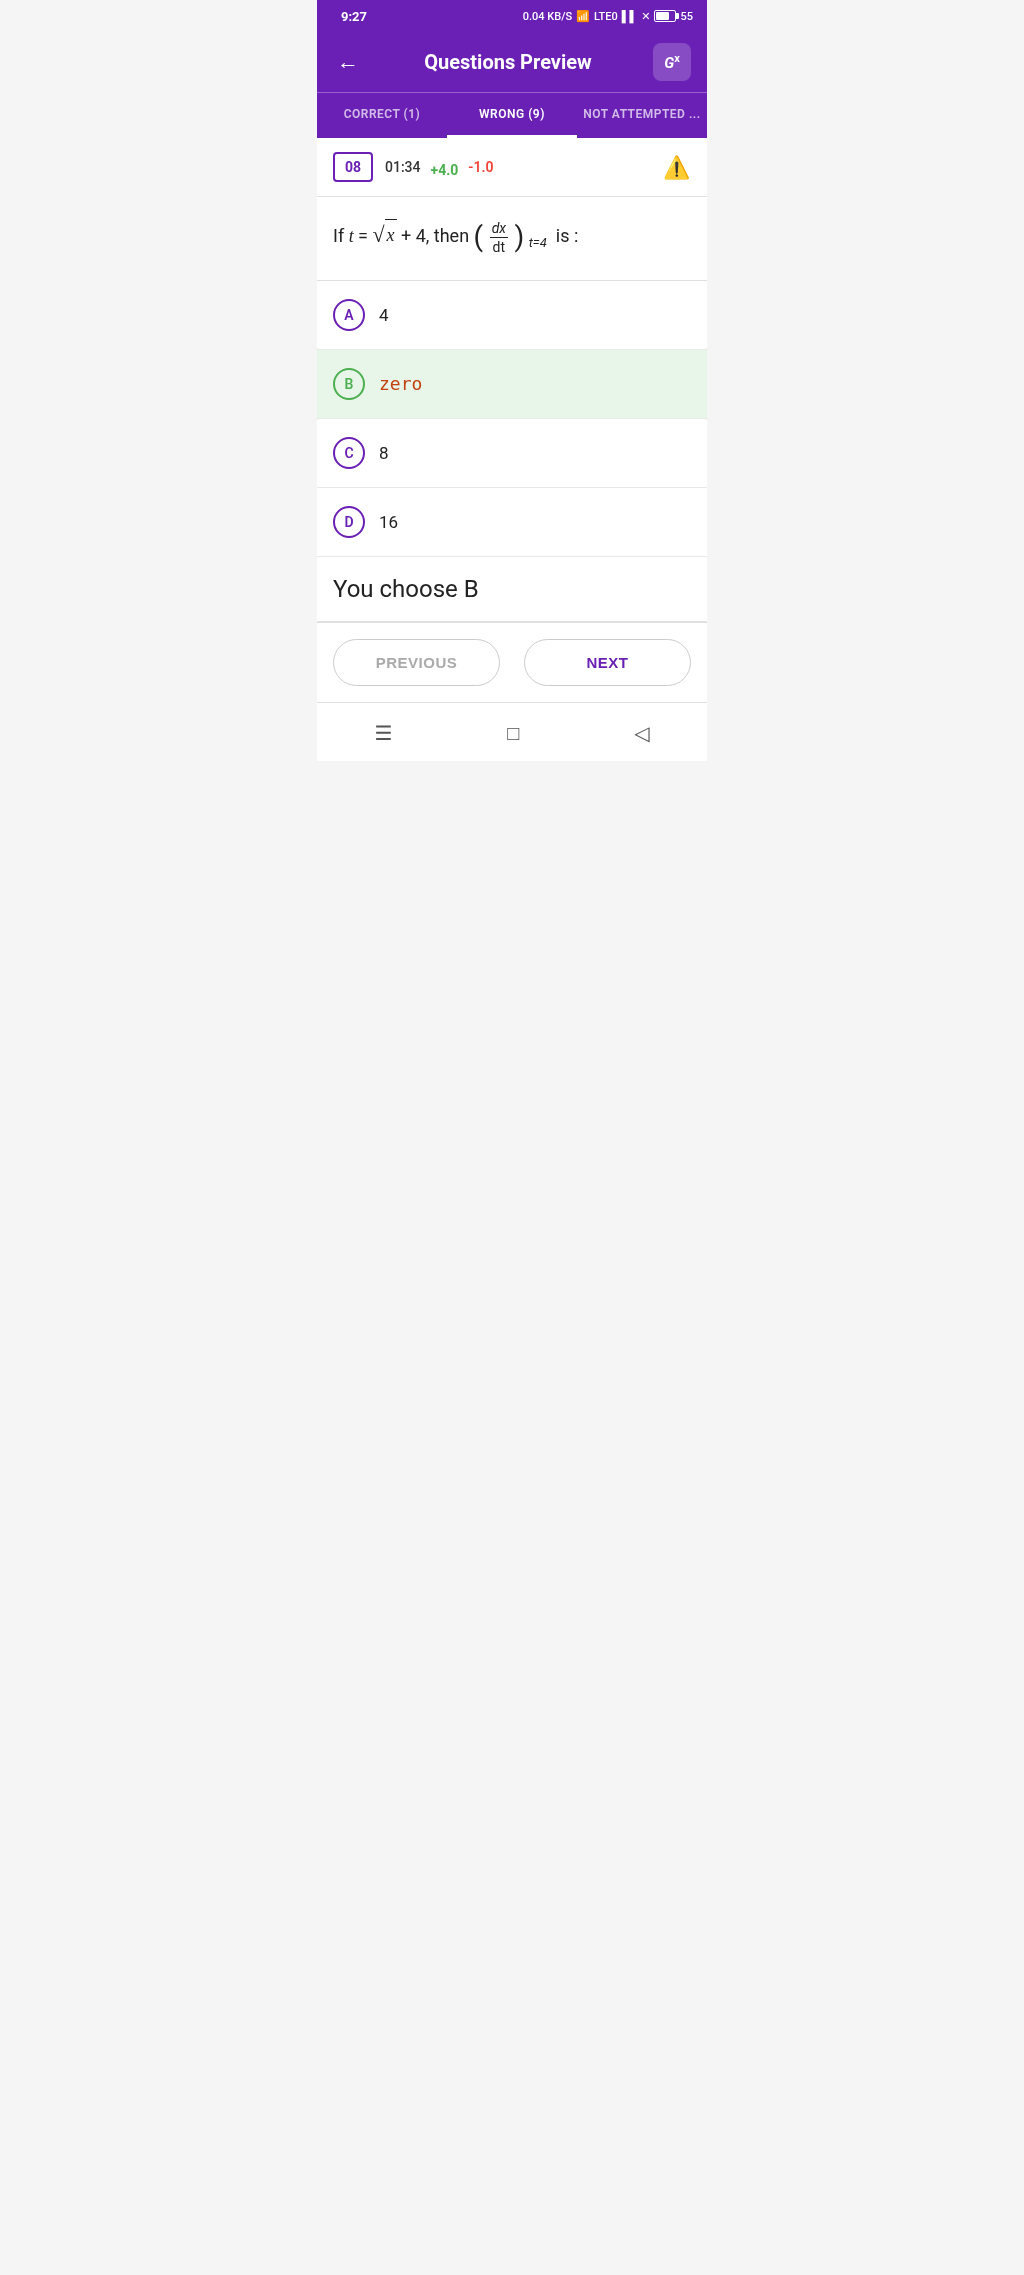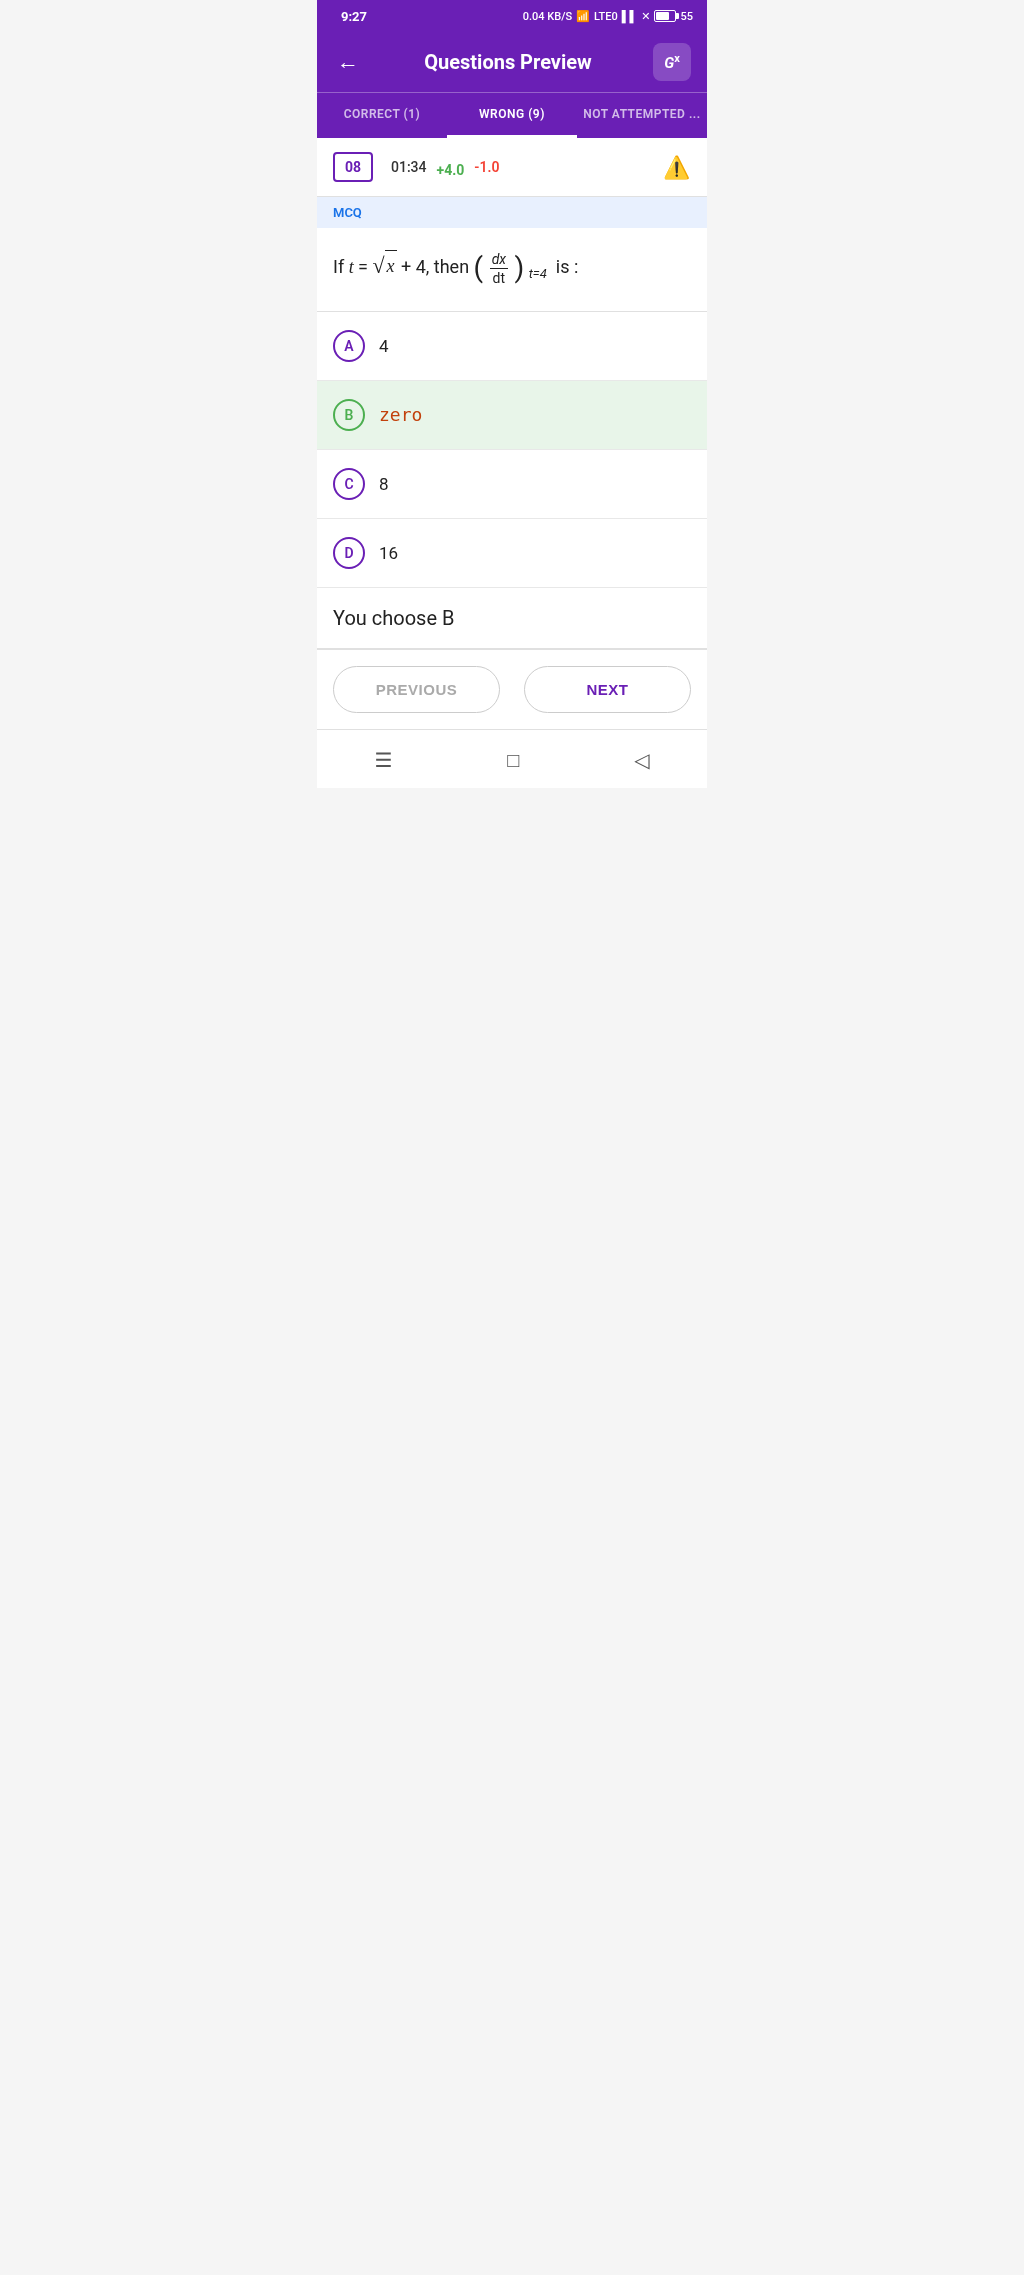--- a/index.html
+++ b/index.html
@@ -136,21 +136,21 @@
       border: 2px solid #6a1fb5;
       color: #6a1fb5;
       font-weight: 700;
       font-size: 14px;
       width: 40px;
       height: 30px;
       display: flex;
       align-items: center;
       justify-content: center;
       border-radius: 4px;
-      margin-right: 18px;
+      margin-right: 12px;
     }
     .question-meta {
       display: flex;
       align-items: center;
       gap: 10px;
       flex: 1;
     }
     .time-label {
       color: #333;
       font-size: 14px;
@@ -272,21 +272,21 @@
     
     .input-label {
       background: #e8f0fe;
       color: #1a73e8;
       font-size: 13px;
       font-weight: 600;
       padding: 8px 16px;
     }
     .input-value {
       padding: 18px 16px;
-      font-size: 20px;
+      font-size: 24px;
       color: #222;
       border-bottom: 1px solid #e0e0e0;
     }
 
     
     .nav-buttons {
       display: flex;
       gap: 24px;
       padding: 16px;
       background: white;
@@ -367,21 +367,20 @@
       <div class="question-number">08</div>
       <div class="question-meta">
         <span class="time-label">01:34</span>
         <span class="marks-positive">+4.0</span>
         <span class="marks-negative">-1.0</span>
       </div>
     </div>
     <div class="warning-icon">⚠️</div>
   </div>
 
-  <div class="type-label">MCQ</div>
 
   <div class="question-text">
     <span>
       If <span class="math">t</span> = 
       <span class="math-sqrt">
         <span class="sqrt-symbol">√</span>
           <span class="sqrt-content"><span class="math">x</span></span>
       </span>
       + 4, then 
       <span class="math-paren">(</span>

